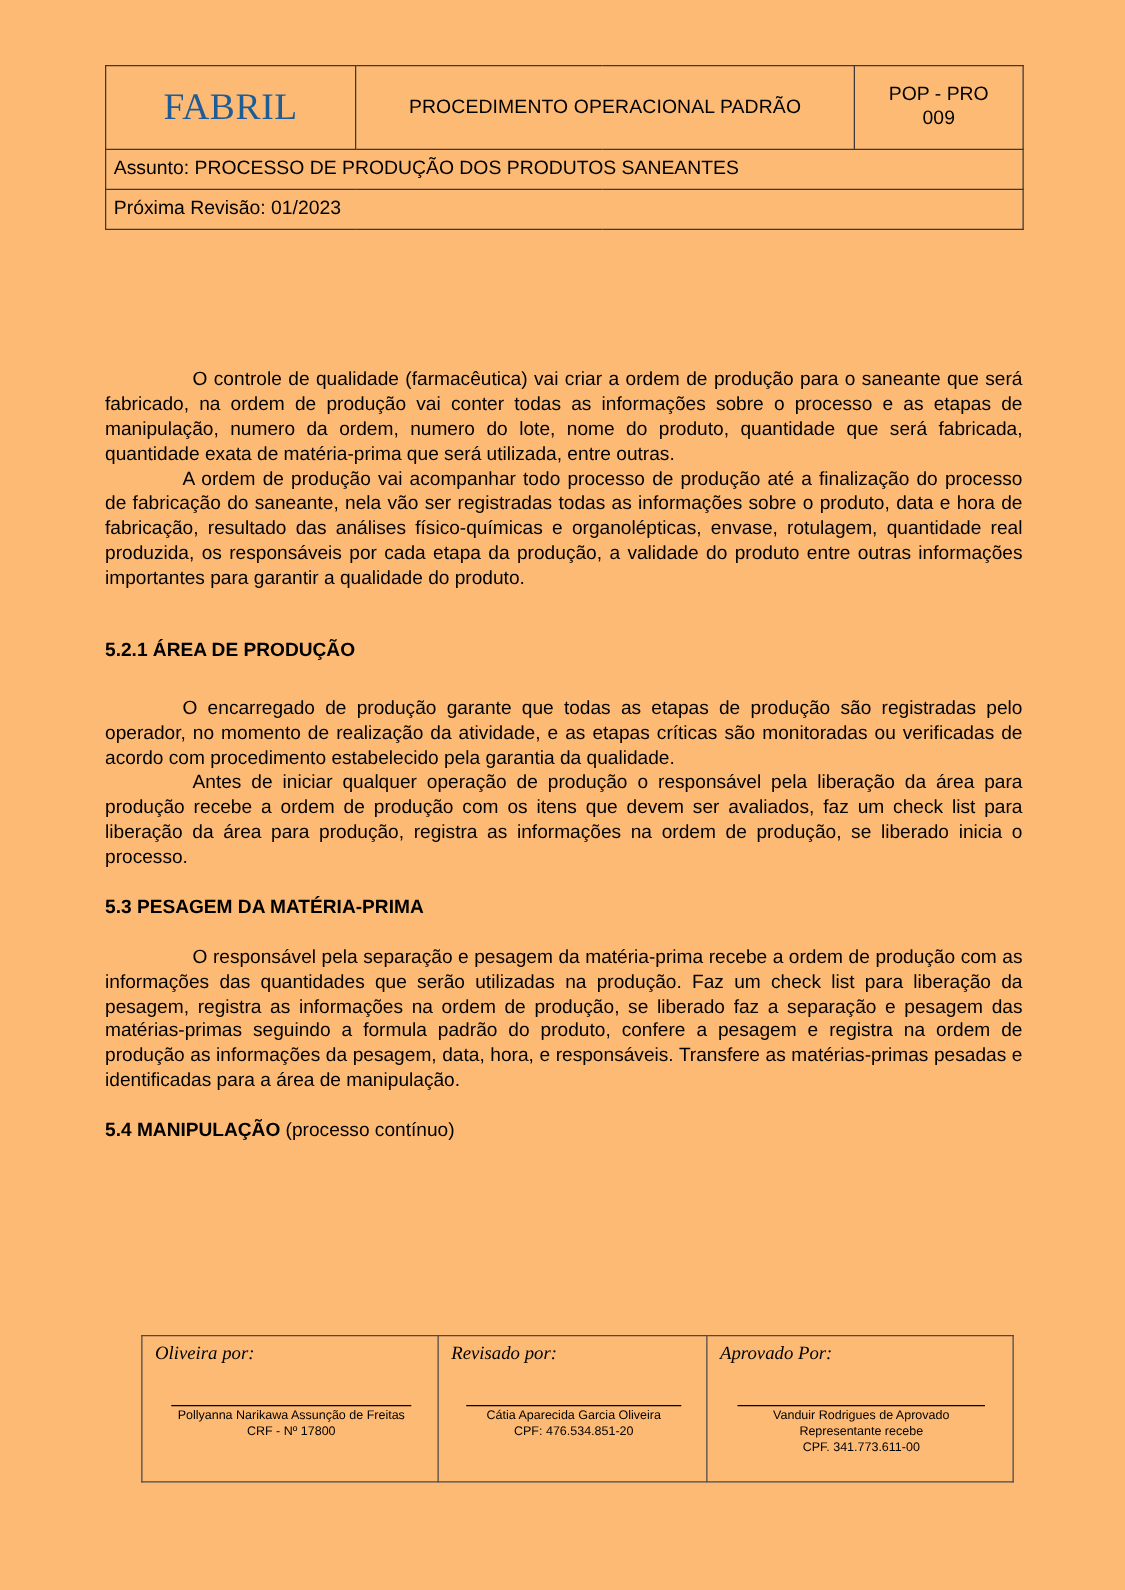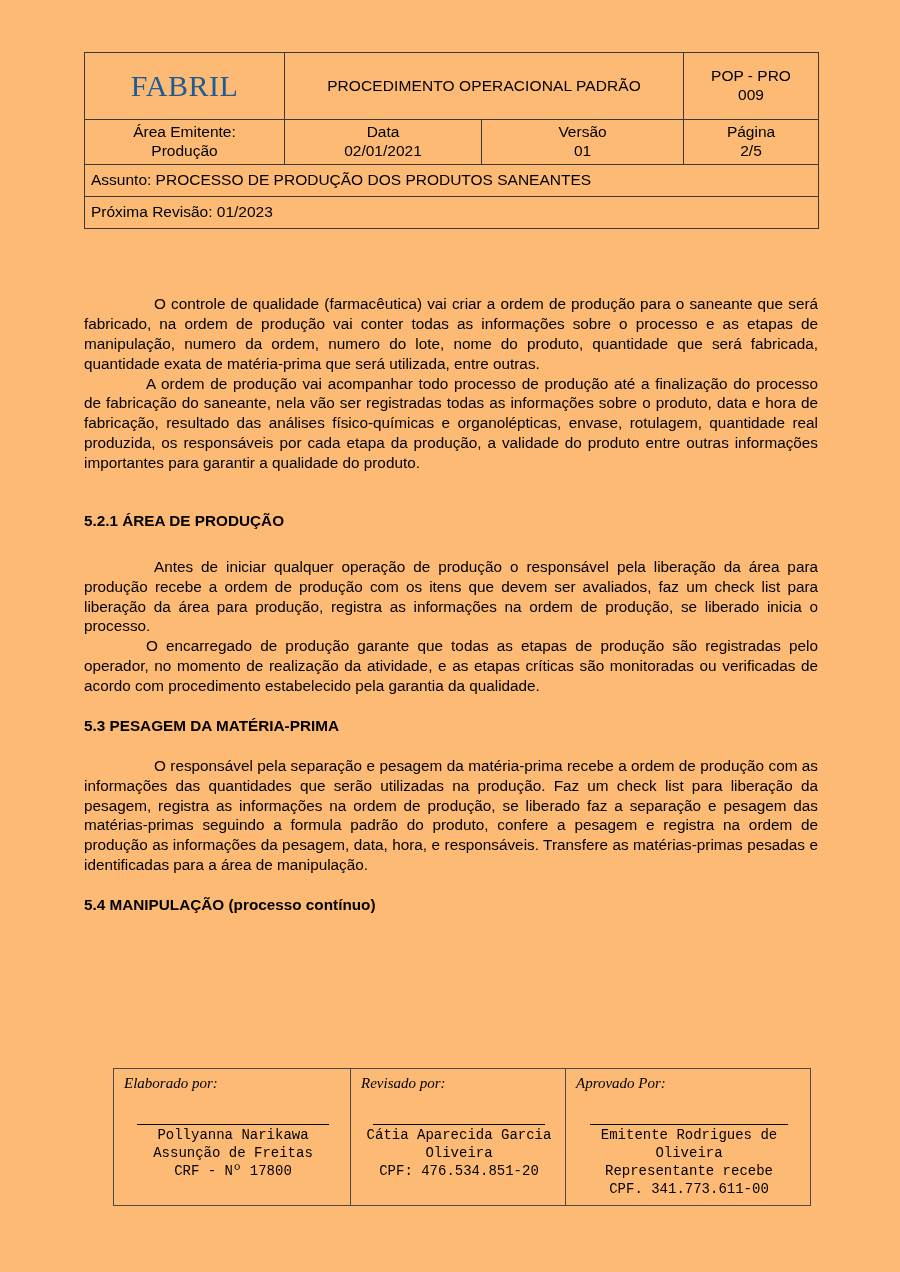--- a/index.html
+++ b/index.html
@@ -100,21 +100,21 @@
   p.para.indent-lg {
     text-indent: 70px;
   }
   .h-sec {
     font-size: 15.3px;
     font-weight: bold;
     line-height: 1.30;
     margin: 0;
   }
   .h-sec .normal {
-    font-weight: bold;
+    font-weight: normal;
   }
 
   .sp-20 { height: 20px; }
   .sp-26 { height: 26px; }
   .sp-30 { height: 30px; }
   .sp-38 { height: 38px; }
 
   
   .sig-table {
     position: absolute;
@@ -143,24 +143,23 @@
     border-top: 1px solid #000;
     width: 88%;
     margin: 0 auto 2px auto;
     height: 0;
   }
   .sig-name,
   .sig-sub,
   .sig-doc {
     display: block;
     text-align: center;
-    font-size: 14px;
+    font-size: 10px;
     line-height: 1.28;
     color: #000;
-    font-family: Liberation Mono, monospace;
   }
 </style>
 </head>
 <body>
 
 <div class="page">
 
   <table class="header-table">
     <colgroup>
       <col style="width:200px">
@@ -173,38 +172,20 @@
         <td class="cell-logo">
           <span class="logo-text">FABRIL</span>
         </td>
         <td class="cell-title" colspan="2">PROCEDIMENTO OPERACIONAL PADRÃO</td>
         <td class="cell-code">
           <span class="meta-line">POP - PRO</span>
           <span class="meta-line">009</span>
         </td>
       </tr>
 
-      <tr class="row-meta">
-        <td>
-          <span class="meta-line">Área Emitente:</span>
-          <span class="meta-line">Produção</span>
-        </td>
-        <td>
-          <span class="meta-line">Data</span>
-          <span class="meta-line">02/01/2021</span>
-        </td>
-        <td>
-          <span class="meta-line">Versão</span>
-          <span class="meta-line">01</span>
-        </td>
-        <td>
-          <span class="meta-line">Página</span>
-          <span class="meta-line">2/5</span>
-        </td>
-      </tr>
 
       <tr>
         <td class="cell-span" colspan="4">Assunto: PROCESSO DE PRODUÇÃO DOS PRODUTOS SANEANTES</td>
       </tr>
 
       <tr>
         <td class="cell-span" colspan="4">Próxima Revisão: 01/2023</td>
       </tr>
     </tbody>
   </table>
@@ -219,22 +200,22 @@
 
     <p class="para indent-lg">O controle de qualidade (farmacêutica) vai criar a ordem de produção para o saneante que será fabricado, na ordem de produção vai conter todas as informações sobre o processo e as etapas de manipulação, numero da ordem, numero do lote, nome do produto, quantidade que será fabricada, quantidade exata de matéria-prima que será utilizada, entre outras.</p>
     <p class="para indent">A ordem de produção vai acompanhar todo processo de produção até a finalização do processo de fabricação do saneante, nela vão ser registradas todas as informações sobre o produto, data e hora de fabricação, resultado das análises físico-químicas e organolépticas, envase, rotulagem, quantidade real produzida, os responsáveis por cada etapa da produção, a validade do produto entre outras informações importantes para garantir a qualidade do produto.</p>
 
     <div class="sp-38"></div>
 
     <p class="h-sec">5.2.1 ÁREA DE PRODUÇÃO</p>
 
     <div class="sp-26"></div>
 
+    <p class="para indent">O encarregado de produção garante que todas as etapas de produção são registradas pelo operador, no momento de realização da atividade, e as etapas críticas são monitoradas ou verificadas de acordo com procedimento estabelecido pela garantia da qualidade.</p>
     <p class="para indent-lg">Antes de iniciar qualquer operação de produção o responsável pela liberação da área para produção recebe a ordem de produção com os itens que devem ser avaliados, faz um check list para liberação da área para produção, registra as informações na ordem de produção, se liberado inicia o processo.</p>
-    <p class="para indent">O encarregado de produção garante que todas as etapas de produção são registradas pelo operador, no momento de realização da atividade, e as etapas críticas são monitoradas ou verificadas de acordo com procedimento estabelecido pela garantia da qualidade.</p>
 
     <div class="sp-20"></div>
 
     <p class="h-sec">5.3 PESAGEM DA MATÉRIA-PRIMA</p>
 
     <div class="sp-20"></div>
 
     <p class="para indent-lg">O responsável pela separação e pesagem da matéria-prima recebe a ordem de produção com as informações das quantidades que serão utilizadas na produção. Faz um check list para liberação da pesagem, registra as informações na ordem de produção, se liberado faz a separação e pesagem das matérias-primas seguindo a formula padrão do produto, confere a pesagem e registra na ordem de produção as informações da pesagem, data, hora, e responsáveis. Transfere as matérias-primas pesadas e identificadas para a área de manipulação.</p>
 
     <div class="sp-20"></div>
@@ -244,35 +225,35 @@
 
   <table class="sig-table">
     <colgroup>
       <col style="width:237px">
       <col style="width:215px">
       <col style="width:245px">
     </colgroup>
     <tbody>
       <tr>
         <td>
-          <span class="sig-label">Elaborado por:</span>
+          <span class="sig-label">Oliveira por:</span>
           <div class="sig-rule"></div>
           <span class="sig-name">Pollyanna Narikawa Assunção de Freitas</span>
           <span class="sig-doc">CRF - Nº 17800</span>
         </td>
         <td>
           <span class="sig-label">Revisado por:</span>
           <div class="sig-rule"></div>
           <span class="sig-name">Cátia Aparecida Garcia Oliveira</span>
           <span class="sig-doc">CPF: 476.534.851-20</span>
         </td>
         <td>
           <span class="sig-label">Aprovado Por:</span>
           <div class="sig-rule"></div>
-          <span class="sig-name">Emitente Rodrigues de Oliveira</span>
+          <span class="sig-name">Vanduir Rodrigues de Aprovado</span>
           <span class="sig-sub">Representante recebe</span>
           <span class="sig-doc">CPF. 341.773.611-00</span>
         </td>
       </tr>
     </tbody>
   </table>
 
 </div>
 
 </body></html>

